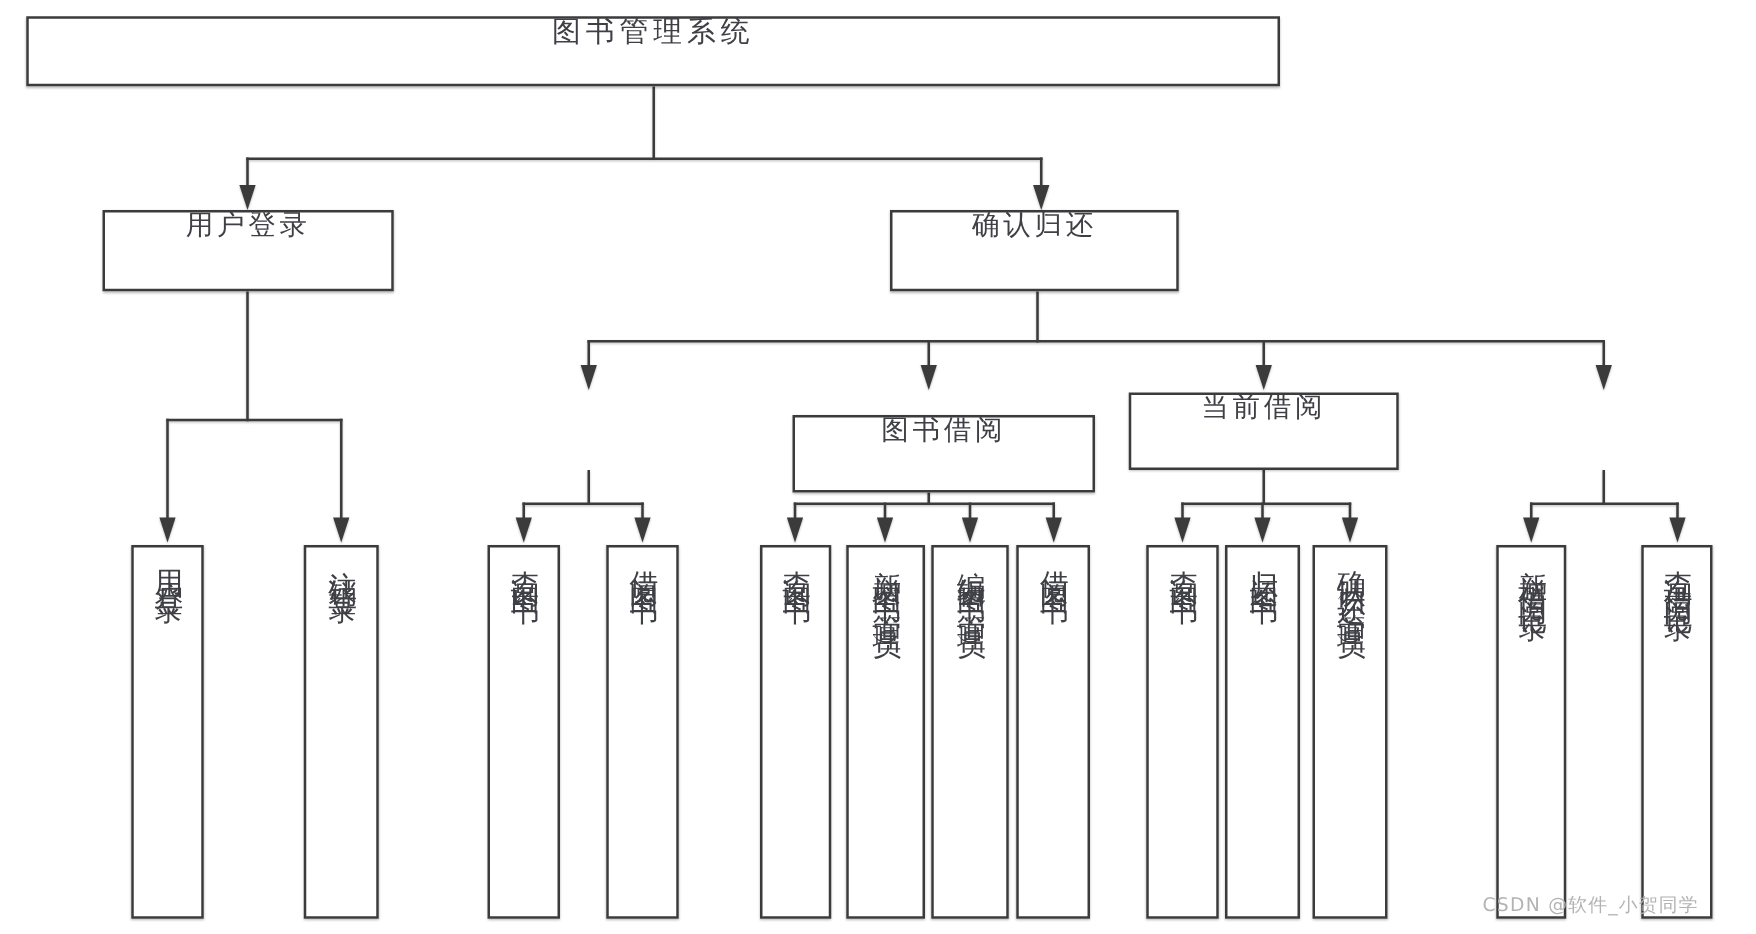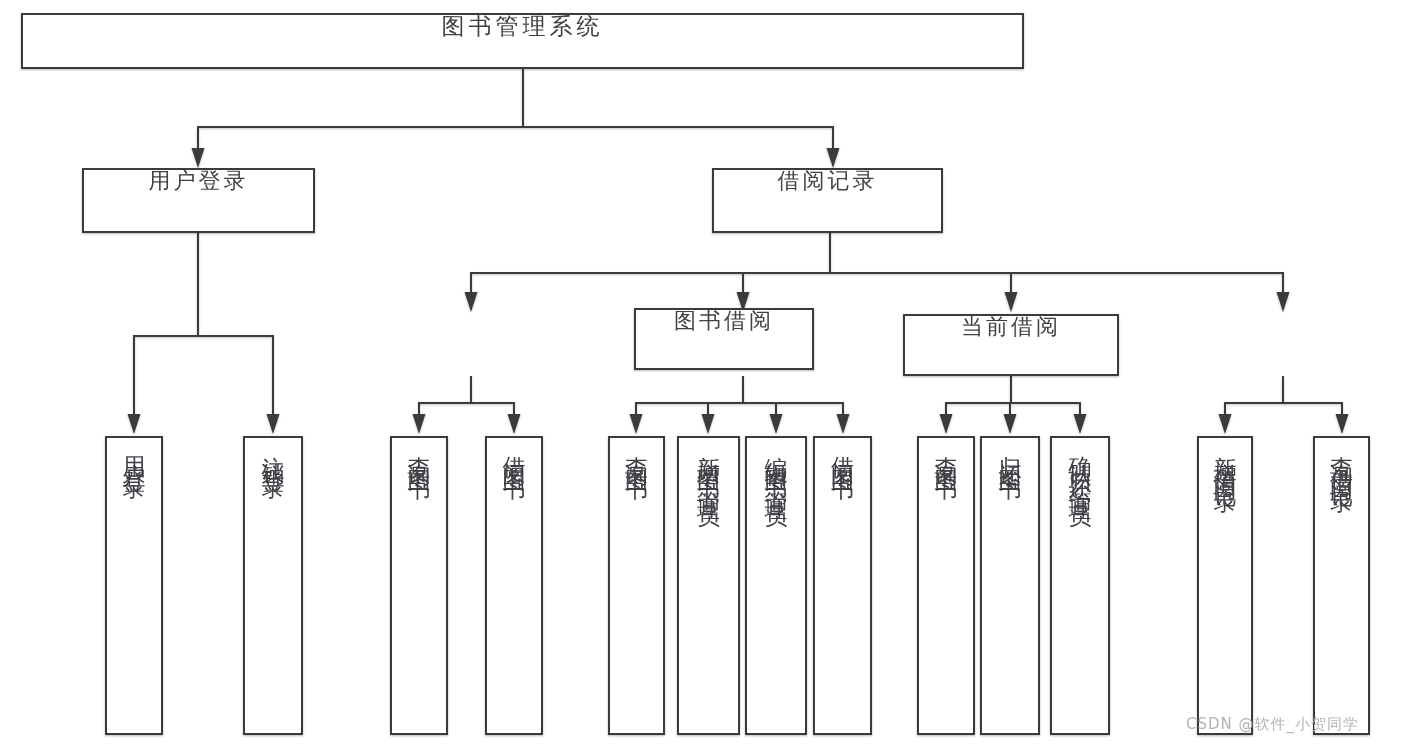--- a/index.html
+++ b/index.html
@@ -132,24 +132,24 @@
   </svg>
 
   <div class="box hbox root" style="left:21px;top:13px;width:1003px;height:56px">
     <span>图书管理系统</span>
   </div>
 
   <div class="box hbox" style="left:82px;top:168px;width:233px;height:65px">
     <span>用户登录</span>
   </div>
   <div class="box hbox" style="left:712px;top:168px;width:231px;height:65px">
-    <span>借阅记录</span>
-  </div>
-
-  <div class="box hbox" style="left:634px;top:308px;width:180px;height:62px">
+    <span>确认归还</span>
+  </div>
+
+  <div class="box hbox" style="left:634px;top:332px;width:242px;height:62px">
     <span>图书借阅</span>
   </div>
   <div class="box hbox" style="left:903px;top:314px;width:216px;height:62px">
     <span>当前借阅</span>
   </div>
 
   <div class="box vbox" style="left:105px;top:436px;width:58px;height:299px">
     <span>用户登录</span>
   </div>
   <div class="box vbox" style="left:243px;top:436px;width:60px;height:299px">

